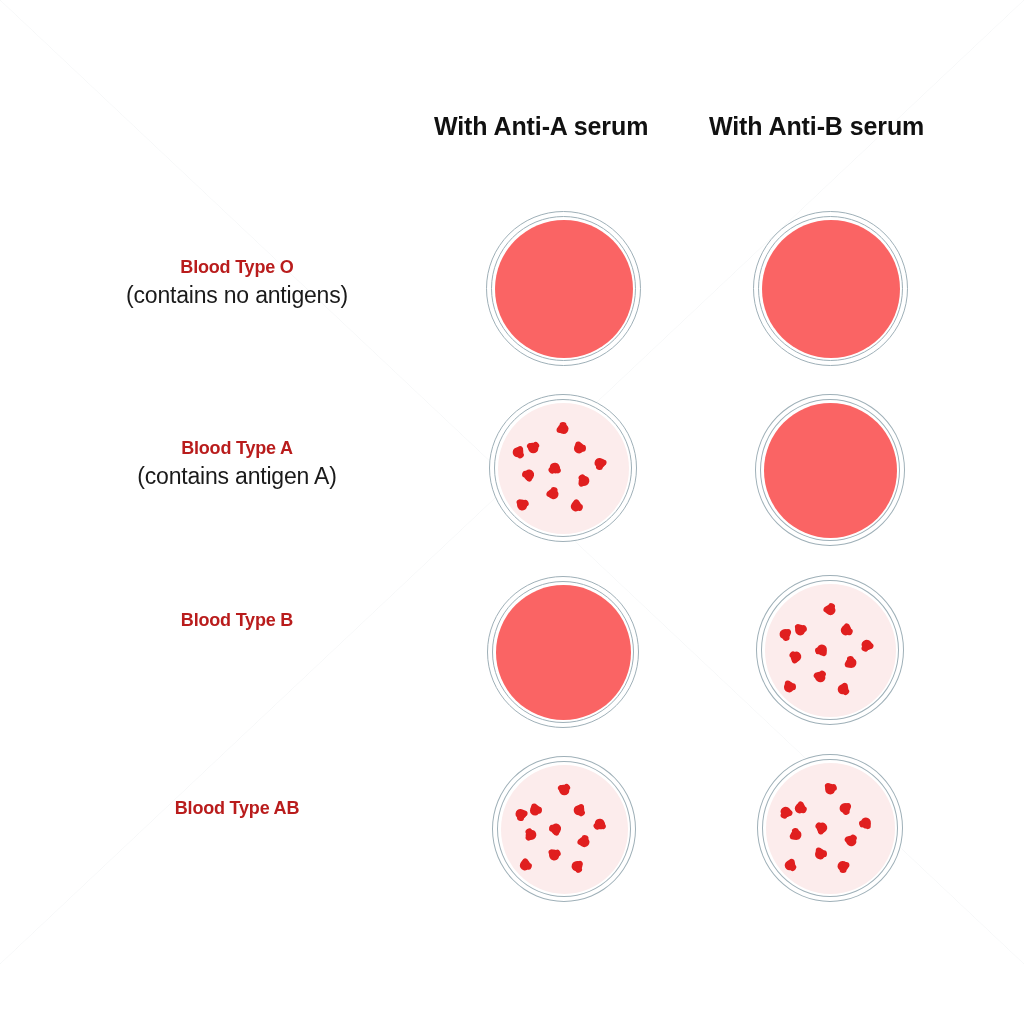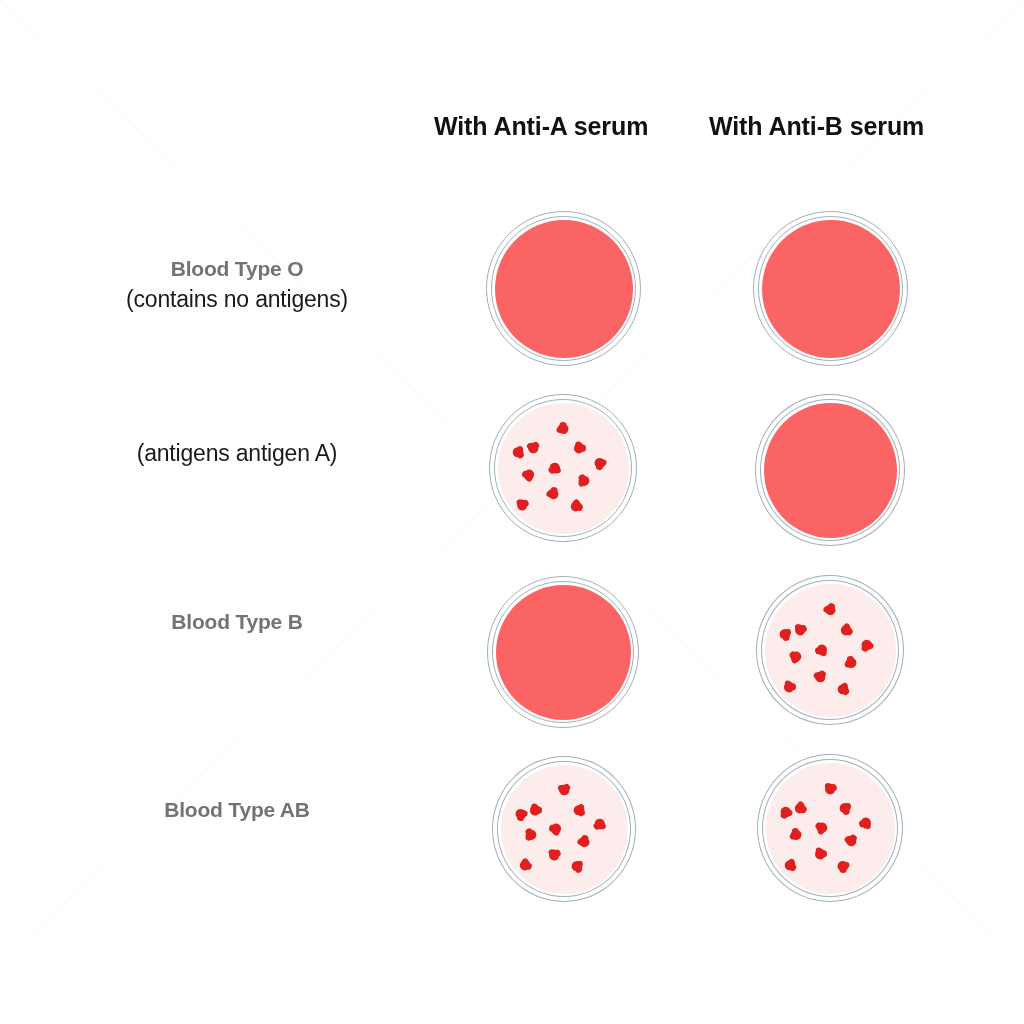--- a/index.html
+++ b/index.html
@@ -42,23 +42,23 @@
   
   .row-label {
     position: absolute;
     width: 430px;
     left: 22px;
     text-align: center;
     line-height: 1.28;
   }
   .row-label .title {
     display: block;
-    font-size: 21px;
+    font-size: 18px;
     font-weight: bold;
-    color: #737373;
+    color: #b91c1c;
     letter-spacing: -0.2px;
   }
   .row-label .sub {
     display: block;
     font-size: 23px;
     font-weight: normal;
     color: #1a1a1a;
     letter-spacing: -0.2px;
     margin-top: 2px;
   }
@@ -174,21 +174,22 @@
     </div>
   </div>
 
   <div class="dish solid r1c2">
     <div class="inner">
       <div class="medium"></div>
     </div>
   </div>
 
   <div class="row-label r2">
-    <span class="sub">(antigens antigen A)</span>
+    <span class="title">Blood Type A</span>
+    <span class="sub">(contains antigen A)</span>
   </div>
 
   <div class="dish clumped r2c1">
     <div class="inner">
       <div class="medium clump-field">
           <div class="clump" style="left: 50%; top: 20%; background: rgb(224, 31, 31); transform: translate(-50%, -50%) rotate(0deg);"></div>
           <div class="clump" style="left: 27%; top: 35%; background: rgb(224, 31, 31); transform: translate(-50%, -50%) rotate(47deg);"></div>
           <div class="clump" style="left: 62%; top: 35%; background: rgb(224, 31, 31); transform: translate(-50%, -50%) rotate(94deg);"></div>
           <div class="clump" style="left: 16%; top: 38%; background: rgb(224, 31, 31); transform: translate(-50%, -50%) rotate(141deg);"></div>
           <div class="clump" style="left: 78%; top: 46%; background: rgb(224, 31, 31); transform: translate(-50%, -50%) rotate(188deg);"></div>

